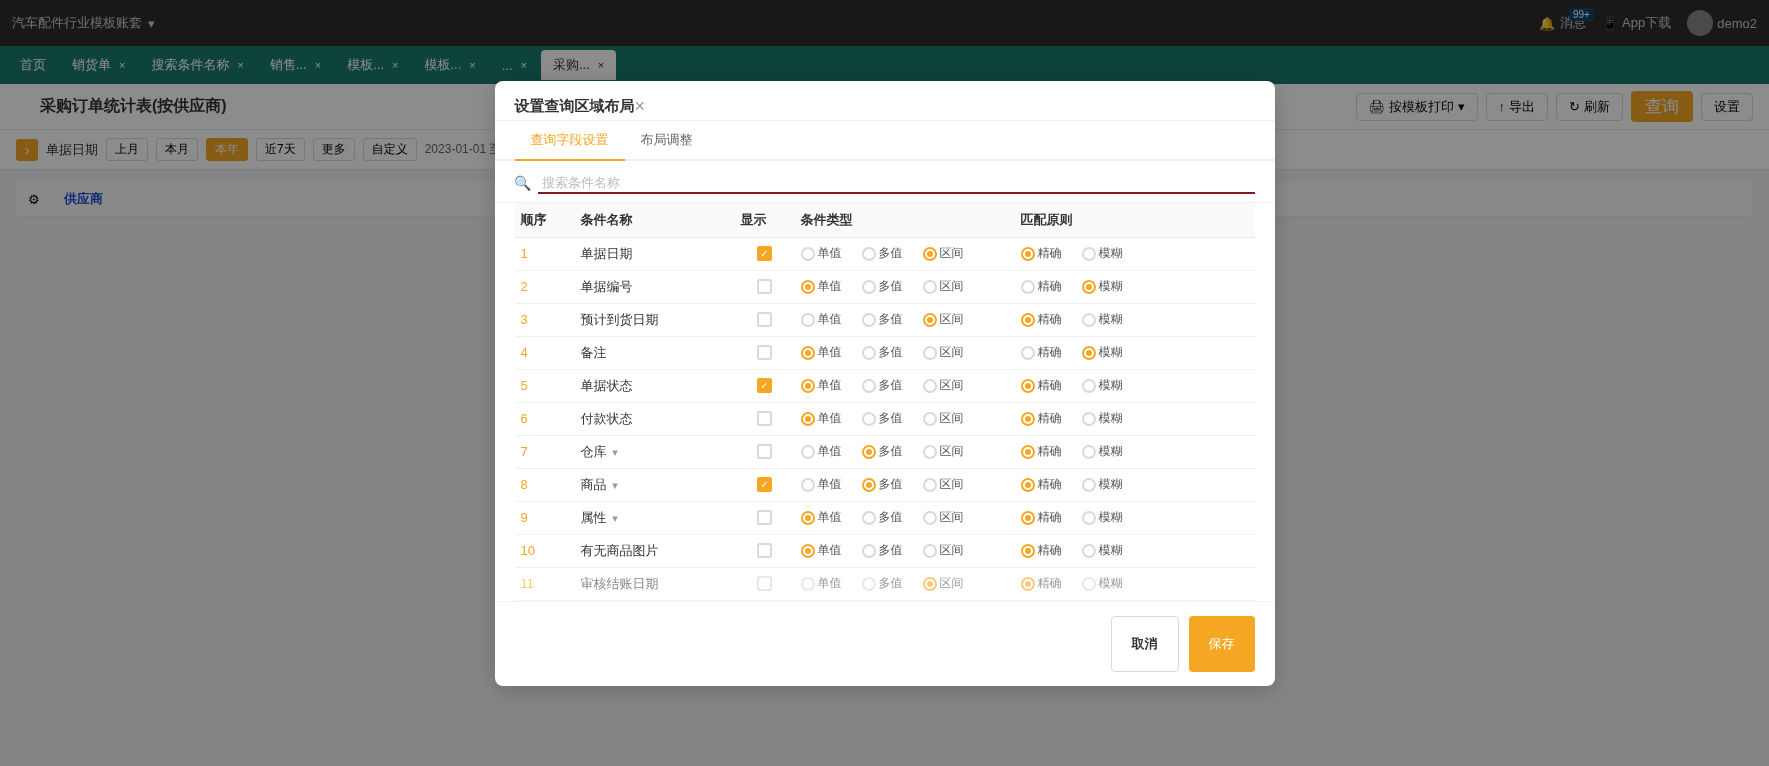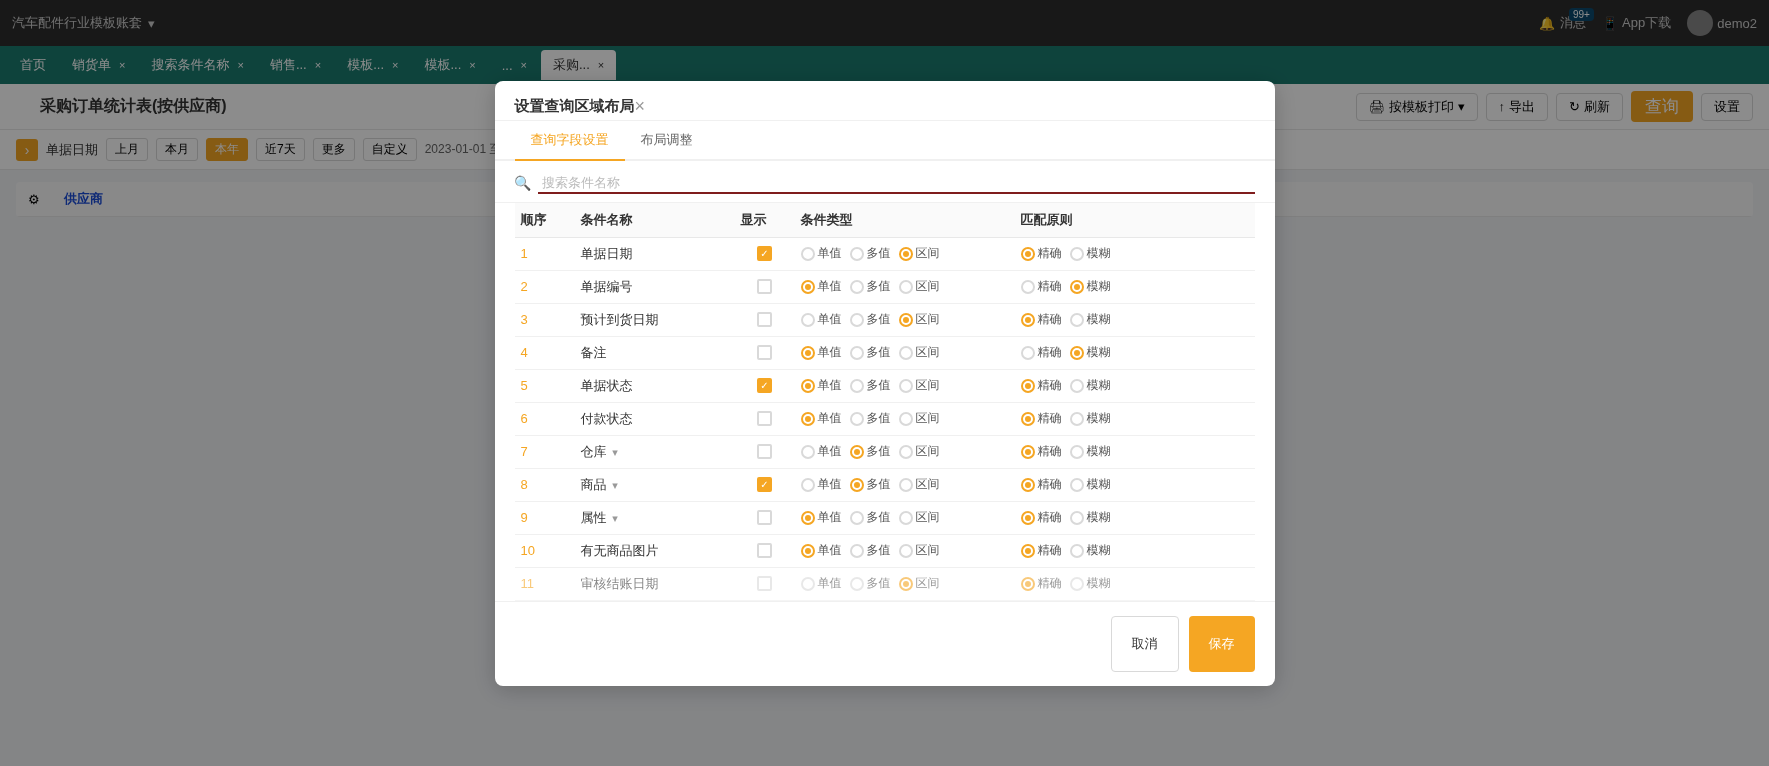--- a/index.html
+++ b/index.html
@@ -188,21 +188,21 @@
       display: grid;
       grid-template-columns: 60px 160px 60px 220px 200px;
       border-bottom: 1px solid #f0f0f0;
       padding: 7px 0;
       font-size: 13px;
       color: #333;
     }
     .order-num { color: #f5a623; font-weight: 500; }
 
     
-    .radio-group { display: flex; gap: 8px; align-items: center; }
+    .radio-group { display: flex; gap: 20px; align-items: center; }
     .radio-item { display: flex; align-items: center; gap: 3px; cursor: pointer; }
     .radio-circle {
       width: 14px; height: 14px; border-radius: 50%;
       border: 2px solid #d9d9d9;
       display: flex; align-items: center; justify-content: center;
       flex-shrink: 0;
     }
     .radio-circle.checked { border-color: #f5a623; }
     .radio-circle.checked::after {
       content: '';
@@ -226,21 +226,21 @@
     .checkbox-sq.checked { background: #f5a623; border-color: #f5a623; color: #fff; font-size: 10px; }
 
     
     .dialog-footer {
       padding: 14px 20px;
       display: flex;
       justify-content: flex-end;
       gap: 10px;
       border-top: 1px solid #f0f0f0;
     }
-    .btn-cancel { padding: 18px 20px; border: 1px solid #d9d9d9; border-radius: 4px; background: #fff; cursor: pointer; font-size: 13px; color: #333; }
+    .btn-cancel { padding: 18px 20px; border: 1px solid #d9d9d9; border-radius: 4px; background: #fff; cursor: pointer; font-size: 13px; color: #333; font-weight: bold; }
     .btn-save { padding: 6px 20px; border: none; border-radius: 4px; background: #f5a623; color: #fff; cursor: pointer; font-size: 13px; }
 
     .caret { font-size: 11px; color: #999; margin-left: 2px; }
   </style>
 </head>
 <body>
 
 <div class="top-bar">
   <div class="top-bar-left">
     <span>汽车配件行业模板账套</span>

